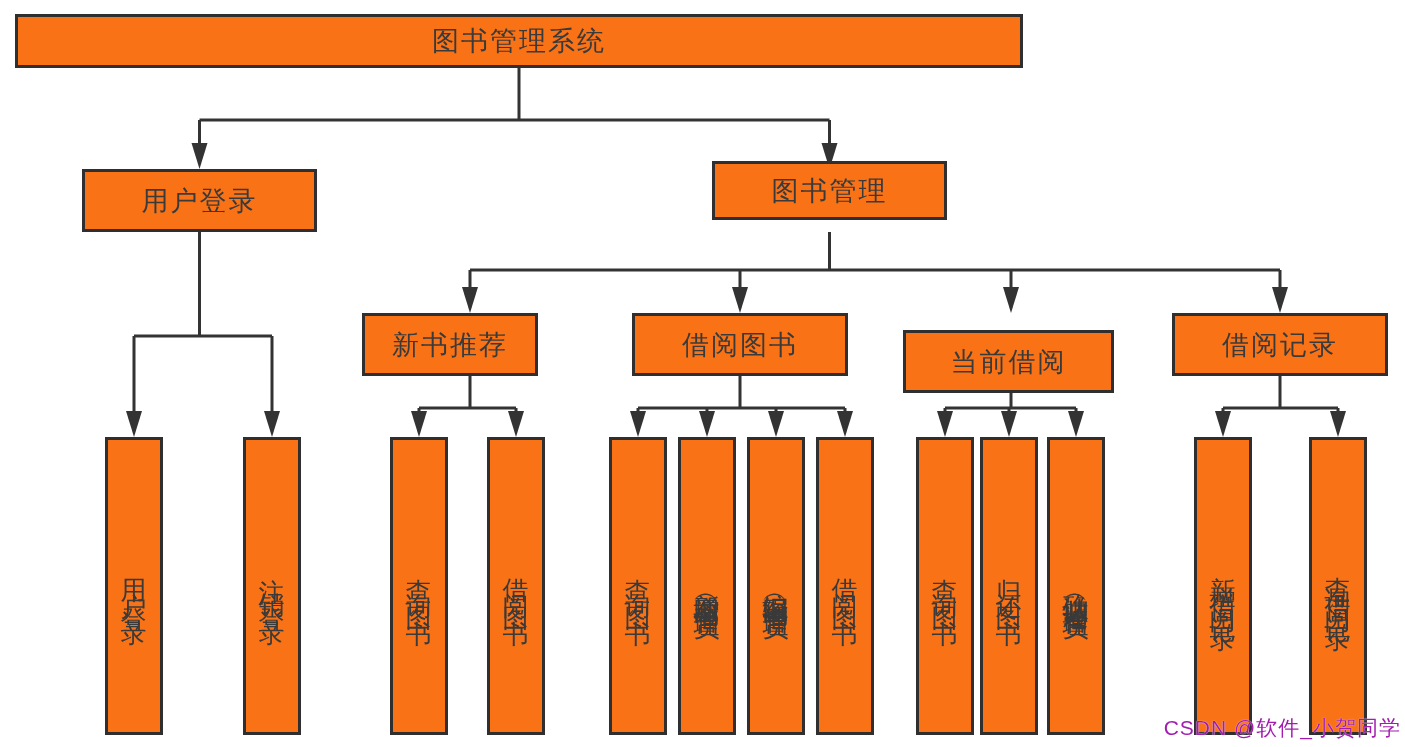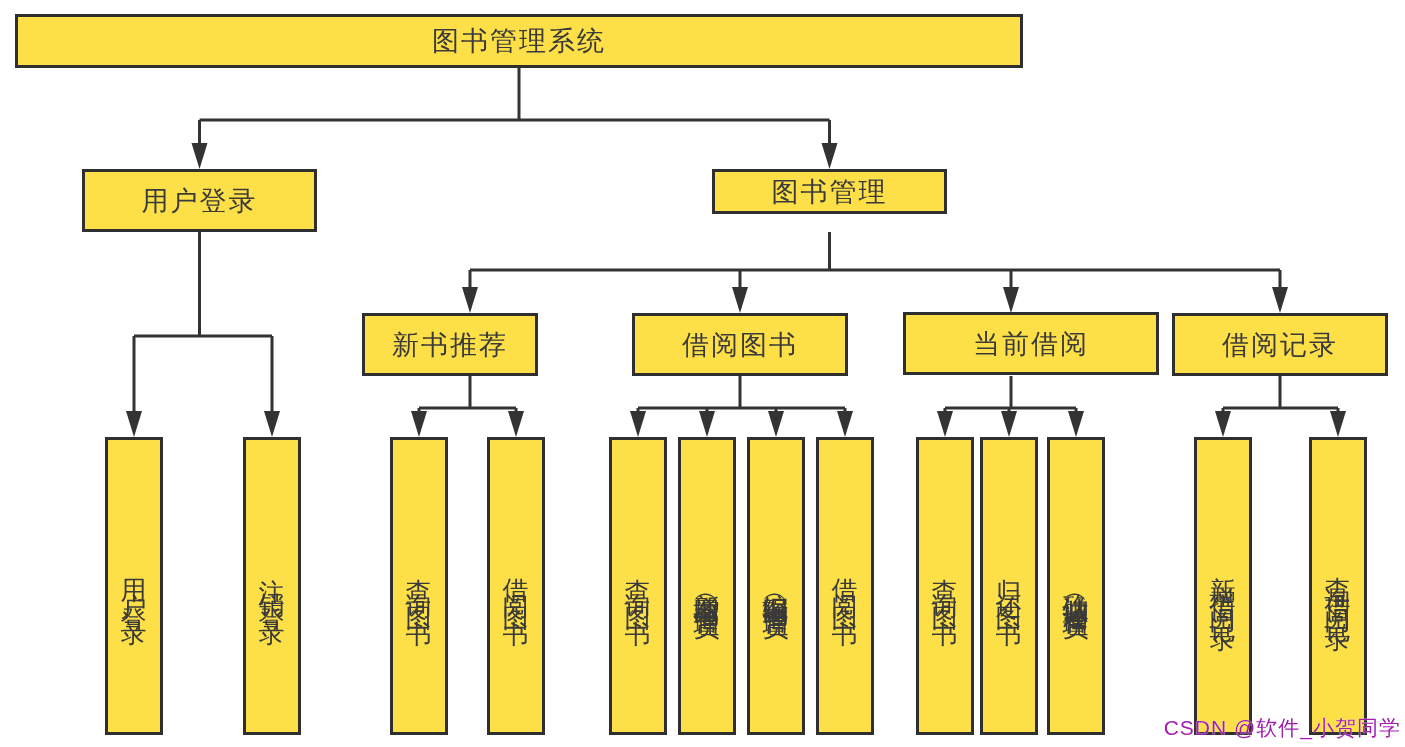--- a/index.html
+++ b/index.html
@@ -4,21 +4,21 @@
 <style>
   html,body{margin:0;padding:0;background:#fff;}
   .stage{
     position:relative;width:1405px;height:747px;background:#ffffff;
     font-family:"Liberation Sans","DejaVu Sans",sans-serif;
     overflow:hidden;
   }
   .wires{position:absolute;left:0;top:0;z-index:1;}
   .node{
     position:absolute;z-index:2;box-sizing:border-box;
-    border:3px solid #2f2f2f;background:#fde047;
+    border:3px solid #2f2f2f;background:#f97316;
     display:flex;align-items:center;justify-content:center;
     color:#3a3a3a;
   }
   .hbox{font-size:27px;letter-spacing:2px;}
   .vbox span{
     writing-mode:vertical-rl;text-orientation:mixed;
     font-size:26px;line-height:1;white-space:nowrap;
   }
   .root{font-size:27px;}
   .watermark{
@@ -65,31 +65,31 @@
     </g>
   </svg>
 
   <div class="node hbox root" style="left:15px;top:14px;width:1008px;height:54px">
     <span>图书管理系统</span>
   </div>
 
   <div class="node hbox" style="left:82px;top:169px;width:235px;height:63px">
     <span>用户登录</span>
   </div>
-  <div class="node hbox" style="left:712px;top:169px;width:235px;height:45px">
+  <div class="node hbox" style="left:712px;top:161px;width:235px;height:59px">
     <span>图书管理</span>
   </div>
 
   <div class="node hbox" style="left:362px;top:313px;width:176px;height:63px">
     <span>新书推荐</span>
   </div>
   <div class="node hbox" style="left:632px;top:313px;width:216px;height:63px">
     <span>借阅图书</span>
   </div>
-  <div class="node hbox" style="left:903px;top:312px;width:256px;height:63px">
+  <div class="node hbox" style="left:903px;top:330px;width:211px;height:63px">
     <span>当前借阅</span>
   </div>
   <div class="node hbox" style="left:1172px;top:313px;width:216px;height:63px">
     <span>借阅记录</span>
   </div>
 
   <div class="node vbox" style="left:105px;top:437px;width:58px;height:298px">
     <span style="letter-spacing: 14px;">用户登录</span>
   </div>
   <div class="node vbox" style="left:243px;top:437px;width:58px;height:298px">

